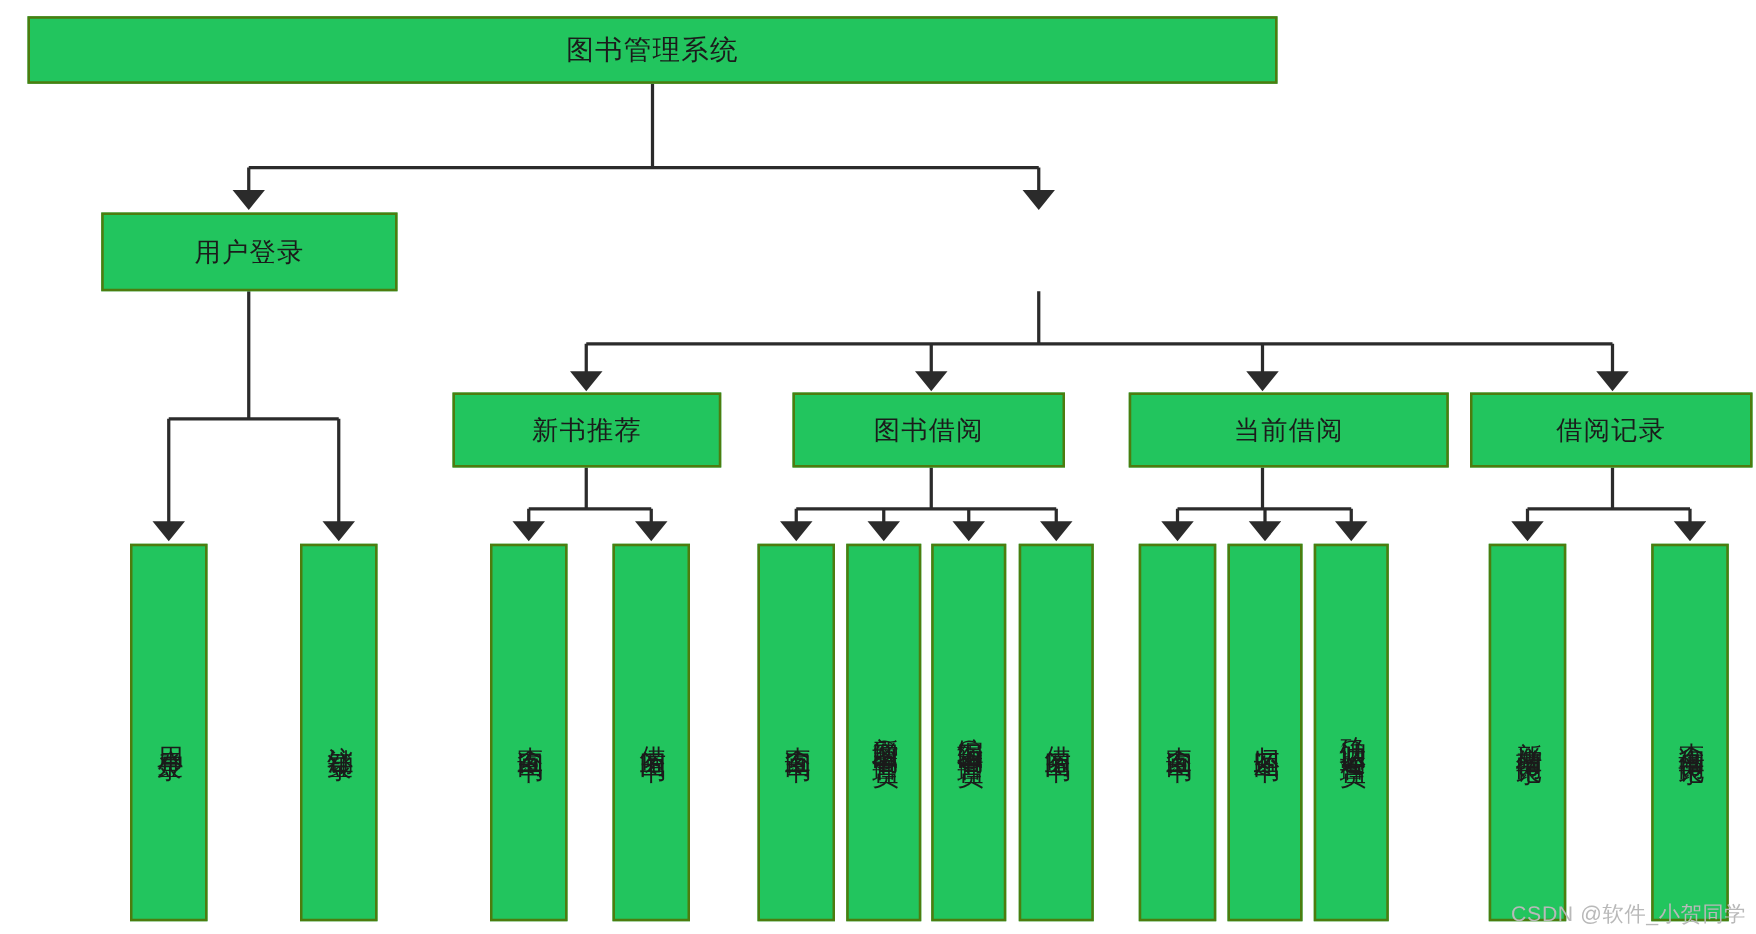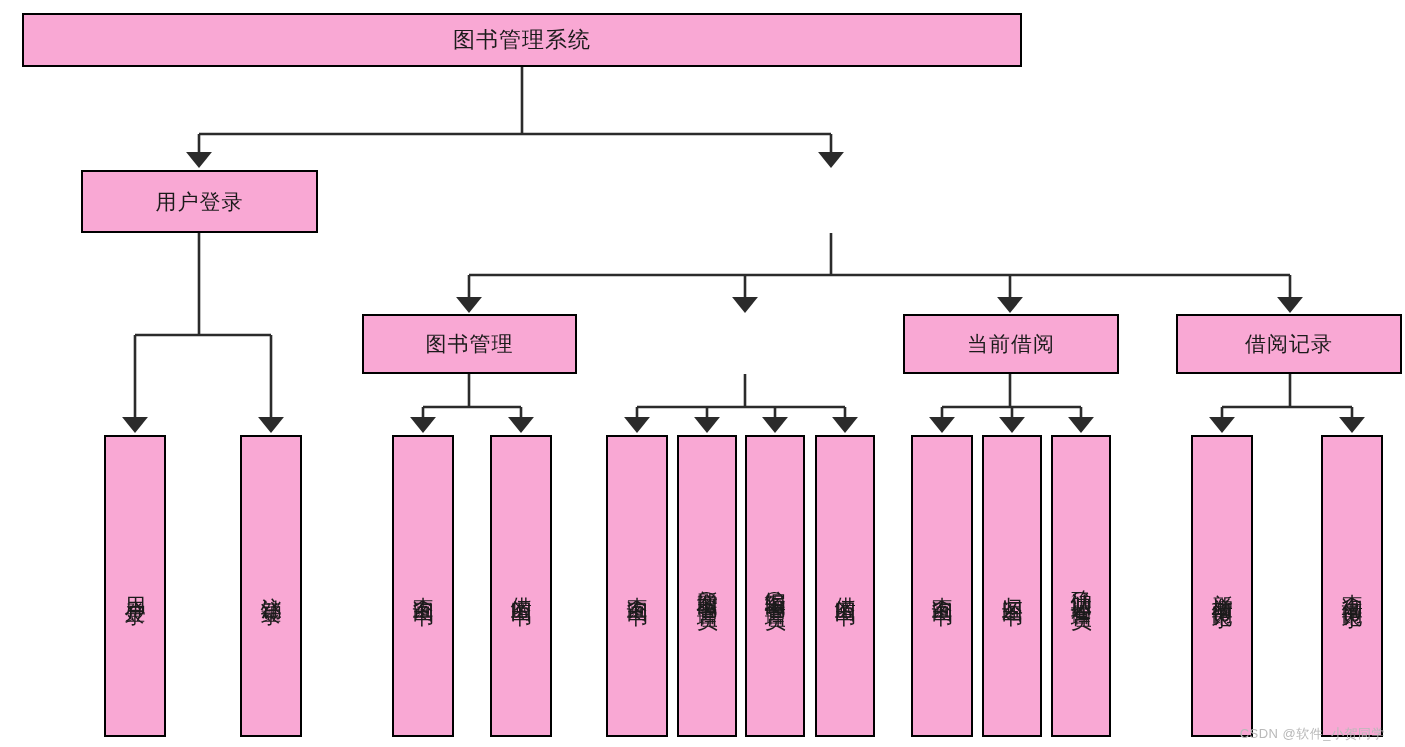--- a/index.html
+++ b/index.html
@@ -2,29 +2,29 @@
 <html><head>
 <meta charset="utf-8">
 <title>图书管理系统 结构图</title>
 <style>
   html,body{margin:0;padding:0;background:#ffffff;}
   body{width:1405px;height:747px;overflow:hidden;
        font-family:"Liberation Sans","DejaVu Sans",sans-serif;}
   #stage{position:relative;width:1405px;height:747px;background:#fff;}
   #wires{position:absolute;left:0;top:0;width:1405px;height:747px;}
 
-  .node{position:absolute;box-sizing:border-box;background:#f9a8d4;
-        border:2px solid #000000;display:flex;align-items:center;
+  .node{position:absolute;box-sizing:border-box;background:#22c55e;
+        border:2px solid #4d7c0f;display:flex;align-items:center;
         justify-content:center;color:#1b1b1b;}
   .node.h{font-size:21px;letter-spacing:1px;white-space:nowrap;}
   .node.root{font-size:22px;}
   .node.v{writing-mode:vertical-rl;text-orientation:upright;
           font-size:21px;letter-spacing:3px;line-height:1.08;
           padding:4px 0;text-align:center;}
-  .wm{position:absolute;right:20px;bottom:4px;font-size:13px;color:#b9b9b9;
+  .wm{position:absolute;right:8px;bottom:4px;font-size:17px;color:#b9b9b9;
       white-space:nowrap;letter-spacing:.5px;}
 </style>
 </head>
 <body>
 
 <div id="stage">
 
   <svg id="wires" viewBox="0 0 1405 747" xmlns="http://www.w3.org/2000/svg">
     <defs>
       <marker id="arw" markerWidth="11" markerHeight="11" refX="3.1" refY="5" orient="auto" markerUnits="strokeWidth">
@@ -72,22 +72,23 @@
       <path d="M1222,407 L1352,407"></path>
       <path d="M1222,407 L1222,425" marker-end="url(#arw)"></path>
       <path d="M1352,407 L1352,425" marker-end="url(#arw)"></path>
     </g>
   </svg>
 
   <div class="node h root" style="left:22px;top:13px;width:1000px;height:54px;">图书管理系统</div>
 
   <div class="node h" style="left:81px;top:170px;width:237px;height:63px;">用户登录</div>
 
-  <div class="node h" style="left:362px;top:314px;width:215px;height:60px;">图书管理</div>
-  <div class="node h" style="left:903px;top:314px;width:216px;height:60px;">当前借阅</div>
+  <div class="node h" style="left:362px;top:314px;width:215px;height:60px;">新书推荐</div>
+  <div class="node h" style="left:634px;top:314px;width:218px;height:60px;">图书借阅</div>
+  <div class="node h" style="left:903px;top:314px;width:256px;height:60px;">当前借阅</div>
   <div class="node h" style="left:1176px;top:314px;width:226px;height:60px;">借阅记录</div>
 
   <div class="node v" style="left:104px;top:435px;width:62px;height:302px;">用户登录</div>
   <div class="node v" style="left:240px;top:435px;width:62px;height:302px;">注销登录</div>
 
   <div class="node v" style="left:392px;top:435px;width:62px;height:302px;">查询图书</div>
   <div class="node v" style="left:490px;top:435px;width:62px;height:302px;">借阅图书</div>
 
   <div class="node v" style="left:606px;top:435px;width:62px;height:302px;">查询图书</div>
   <div class="node v" style="left:677px;top:435px;width:60px;height:302px;">新增图书（管理员）</div>

